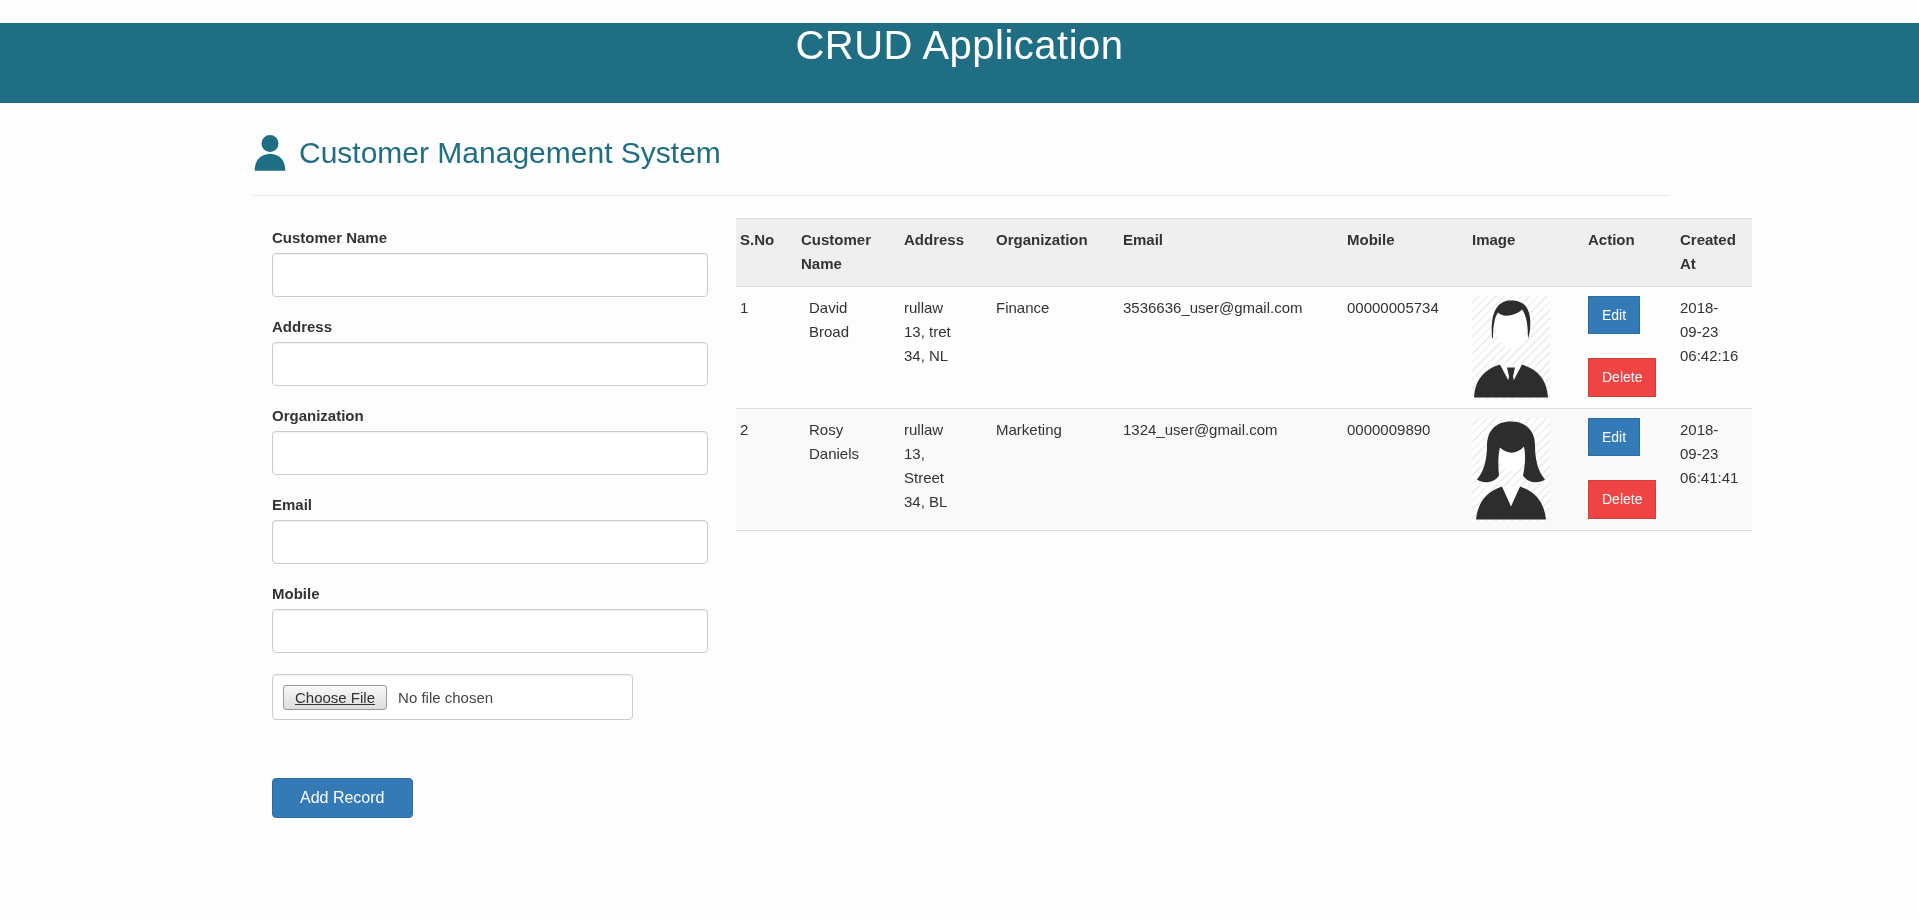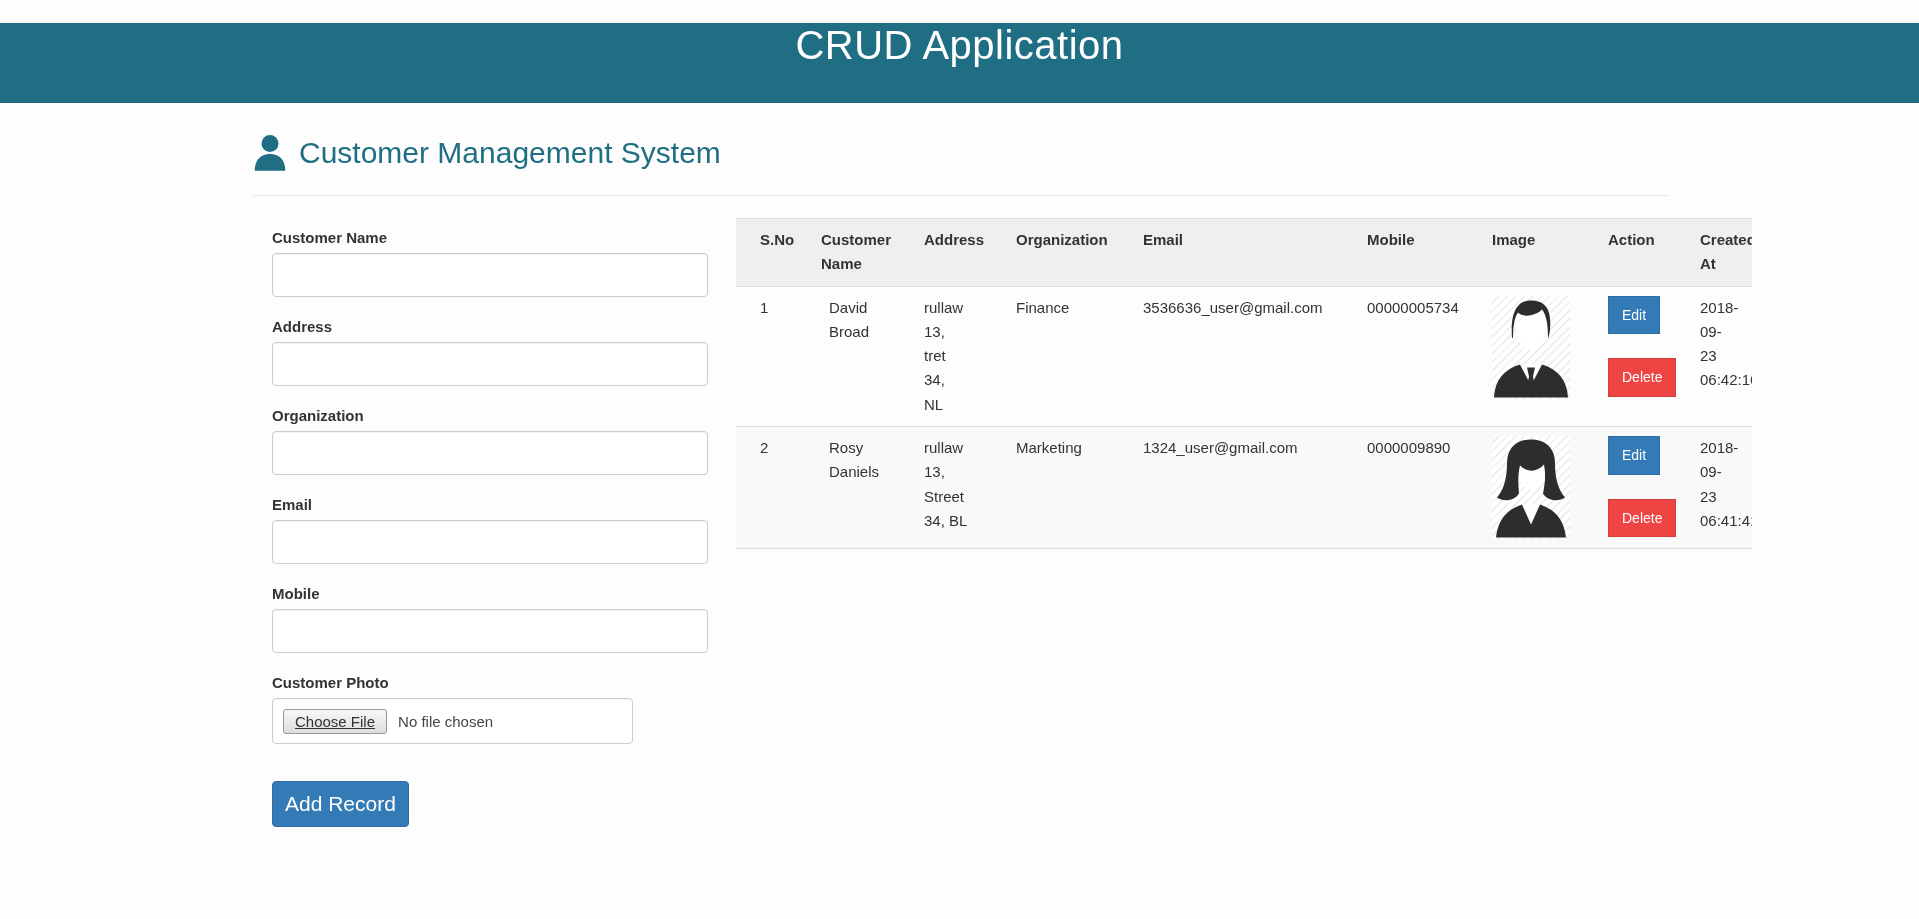--- a/index.html
+++ b/index.html
@@ -41,30 +41,30 @@
   }
   .choose-btn {
     font-family:"Liberation Sans","DejaVu Sans",sans-serif;
     font-size:15px; color:#333; padding:3px 11px;
     background:linear-gradient(#f8f8f8,#dddddd); border:1px solid #999; border-radius:3px;
     cursor:pointer;
     text-decoration:underline;
   }
   .file-status { font-size:15px; color:#444; margin-left:11px; }
   .add-btn {
-    margin-top:16px; background:#337ab7; border:1px solid #2e6da4; color:#fff;
-    font-size:21px; padding:10px 12px; border-radius:4px; cursor:pointer;
+    margin-top:37px; background:#337ab7; border:1px solid #2e6da4; color:#fff;
+    font-size:16px; padding:10px 27px; border-radius:4px; cursor:pointer;
     font-family:"Liberation Sans","DejaVu Sans",sans-serif;
   }
 
   
   .table-col { margin-left:28px; flex:none; }
   table.cust { border-collapse:collapse; width:1016px; table-layout:fixed; }
   .cust th, .cust td {
-    text-align:left; vertical-align:top; padding:9px 24px;
+    text-align:left; vertical-align:top; padding:9px 4px;
     font-size:15px; line-height:1.62; color:#333;
     border-top:1px solid #ddd; overflow:hidden;
   }
   .cust thead th { background:#efefef; font-weight:bold; }
   .cust tbody tr:last-child td { border-bottom:1px solid #ddd; }
   .cust tbody tr.striped td { background:#f9f9f9; }
   .wrap-name { max-width:52px;margin-left:8px; }
   .wrap-addr { max-width:56px; }
   .wrap-date { max-width:60px; }
 
@@ -125,21 +125,20 @@
         <label>Email</label>
         <input class="txt-input" type="text" placeholder="" style="">
       </div>
 
       <div class="form-group">
         <label>Mobile</label>
         <input class="txt-input" type="text" placeholder="" style="">
       </div>
 
       <div class="form-group">
-        <label>Customer Photo</label>
         <div class="file-box">
           <span class="choose-btn">Choose File</span>
           <span class="file-status">No file chosen</span>
         </div>
       </div>
 
       <button type="button" class="add-btn">Add Record</button>
     </form>
 
     <div class="table-col">

